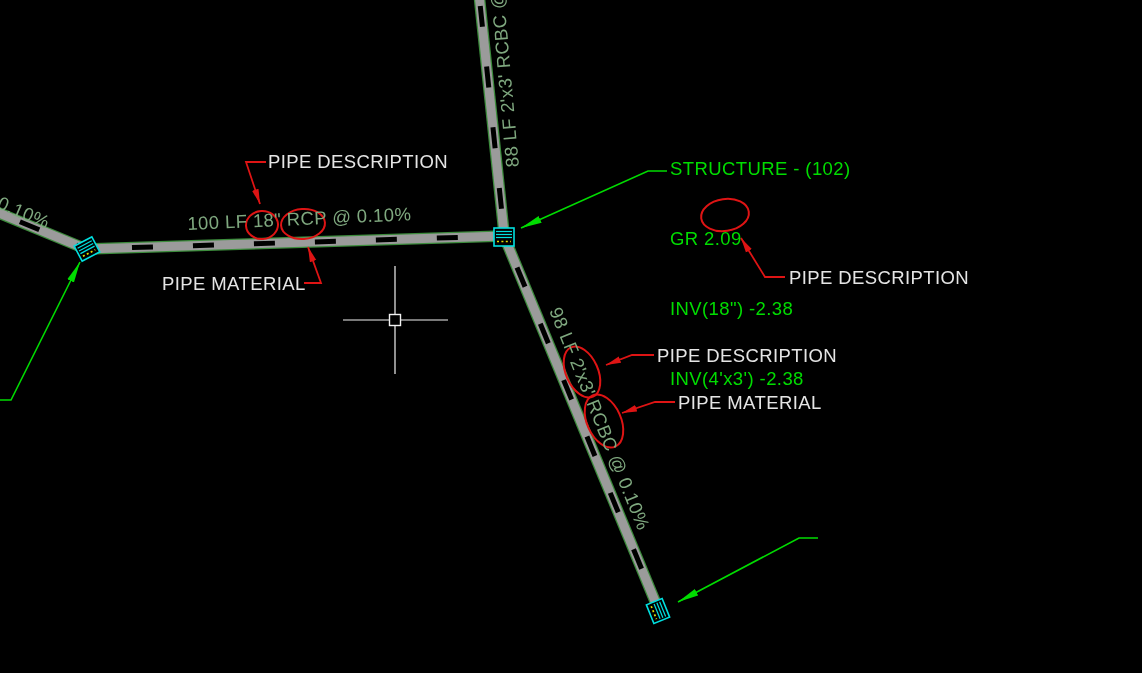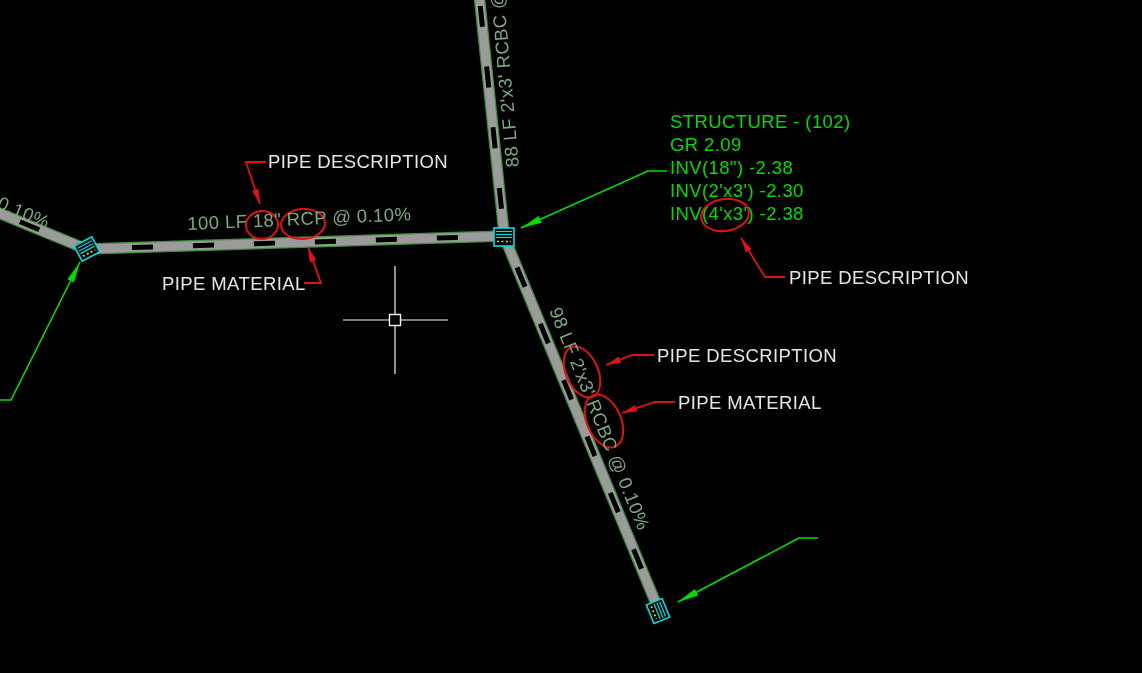--- a/index.html
+++ b/index.html
@@ -16,21 +16,21 @@
   .leader-r{stroke:#de1414;stroke-width:1.8;fill:none;}
   .hl-ellipse{stroke:#de1414;stroke-width:2;fill:none;}
   .structure rect{fill:#000;stroke:#00e0e0;stroke-width:1.6;}
   .structure line{stroke:#00e0e0;stroke-width:1.2;}
   .structure .ydash{stroke:#e0e000;stroke-width:1.7;stroke-dasharray:2 2.4;}
   .xh{stroke:#f2f2f2;stroke-width:1.2;}
   .pickbox{fill:#000;stroke:#f2f2f2;stroke-width:1.4;}
 
   .txt{position:absolute;white-space:nowrap;font-size:18.5px;letter-spacing:.4px;line-height:1;}
   .green-block{position:absolute;color:#00dc00;font-size:18.5px;letter-spacing:.4px;}
-  .green-block div{height:23px;line-height:23px;white-space:nowrap;}
+  .green-block div{height:23px;line-height:23px;white-space:nowrap;margin-top:47px;}
   .s104 div{height:24px;line-height:24px;}
   .red{color:#e5e5e5;}
   .sage{color:#7fa87f;}
   .rot{transform-origin:0 0;}
 </style>
 </head>
 <body>
 
 <div id="canvas">
 
@@ -112,21 +112,20 @@
 
   <div class="txt sage rot" style="left:187px;top:215px;transform:rotate(-2.5deg);">100 LF 18" RCP @ 0.10%</div>
   <div class="txt sage rot" style="left:2px;top:194px;transform:rotate(23deg);">0.10%</div>
   <div class="txt sage rot" style="left:504px;top:168px;transform:rotate(-95deg);">88 LF 2'x3' RCBC @</div>
   <div class="txt sage rot" style="left:563px;top:305px;transform:rotate(68deg);">98 LF 2'x3' RCBC @ 0.10%</div>
 
   <div class="green-block" style="left:670px;top:110px;">
     <div>STRUCTURE - (102)</div>
     <div>GR 2.09</div>
     <div>INV(18") -2.38</div>
-    <div>INV(2'x3') -2.30</div>
     <div>INV(4'x3') -2.38</div>
   </div>
 
 
   <div class="txt red" style="left:268px;top:153px;">PIPE DESCRIPTION</div>
   <div class="txt red" style="left:162px;top:275px;">PIPE MATERIAL</div>
   <div class="txt red" style="left:657px;top:347px;">PIPE DESCRIPTION</div>
   <div class="txt red" style="left:678px;top:394px;">PIPE MATERIAL</div>
   <div class="txt red" style="left:789px;top:269px;">PIPE DESCRIPTION</div>
 

